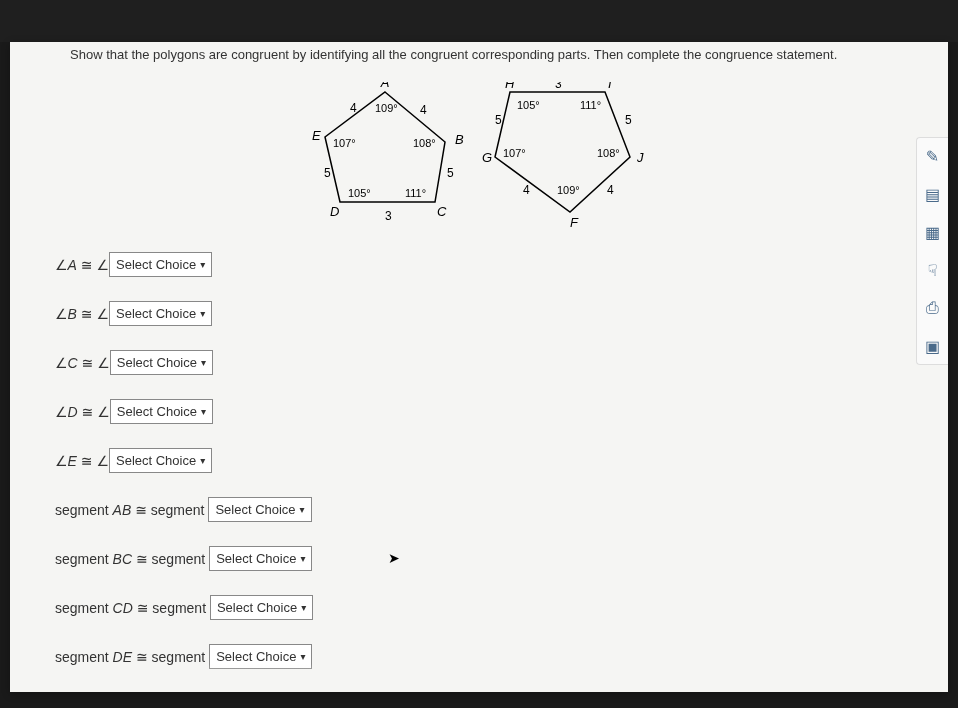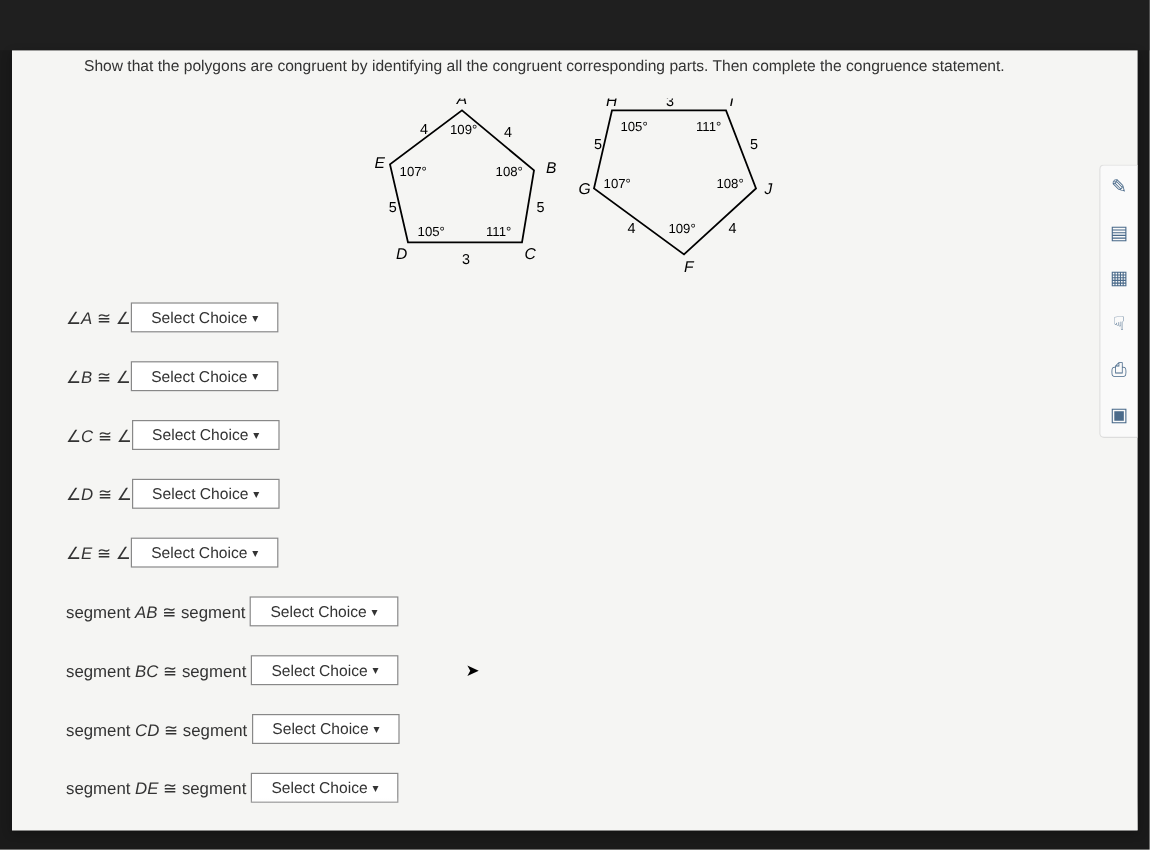--- a/index.html
+++ b/index.html
@@ -49,21 +49,21 @@
       align-items: center;
       margin-bottom: 24px;
       font-size: 14px;
       color: #333;
     }
     .qrow .lbl { display: inline-flex; align-items: center; white-space: pre; font-style: italic; }
     .qrow .lbl .normal { font-style: normal; }
     .select-box {
       border: 1px solid #888;
       background: #fff;
-      padding: 4px 16px;
+      padding: 4px 6px;
       font-size: 13px;
       color: #333;
       display: inline-flex;
       align-items: center;
       gap: 4px;
       cursor: pointer;
       font-style: normal;
     }
     .select-box .chev { font-size: 10px; }
     .sidebar {

